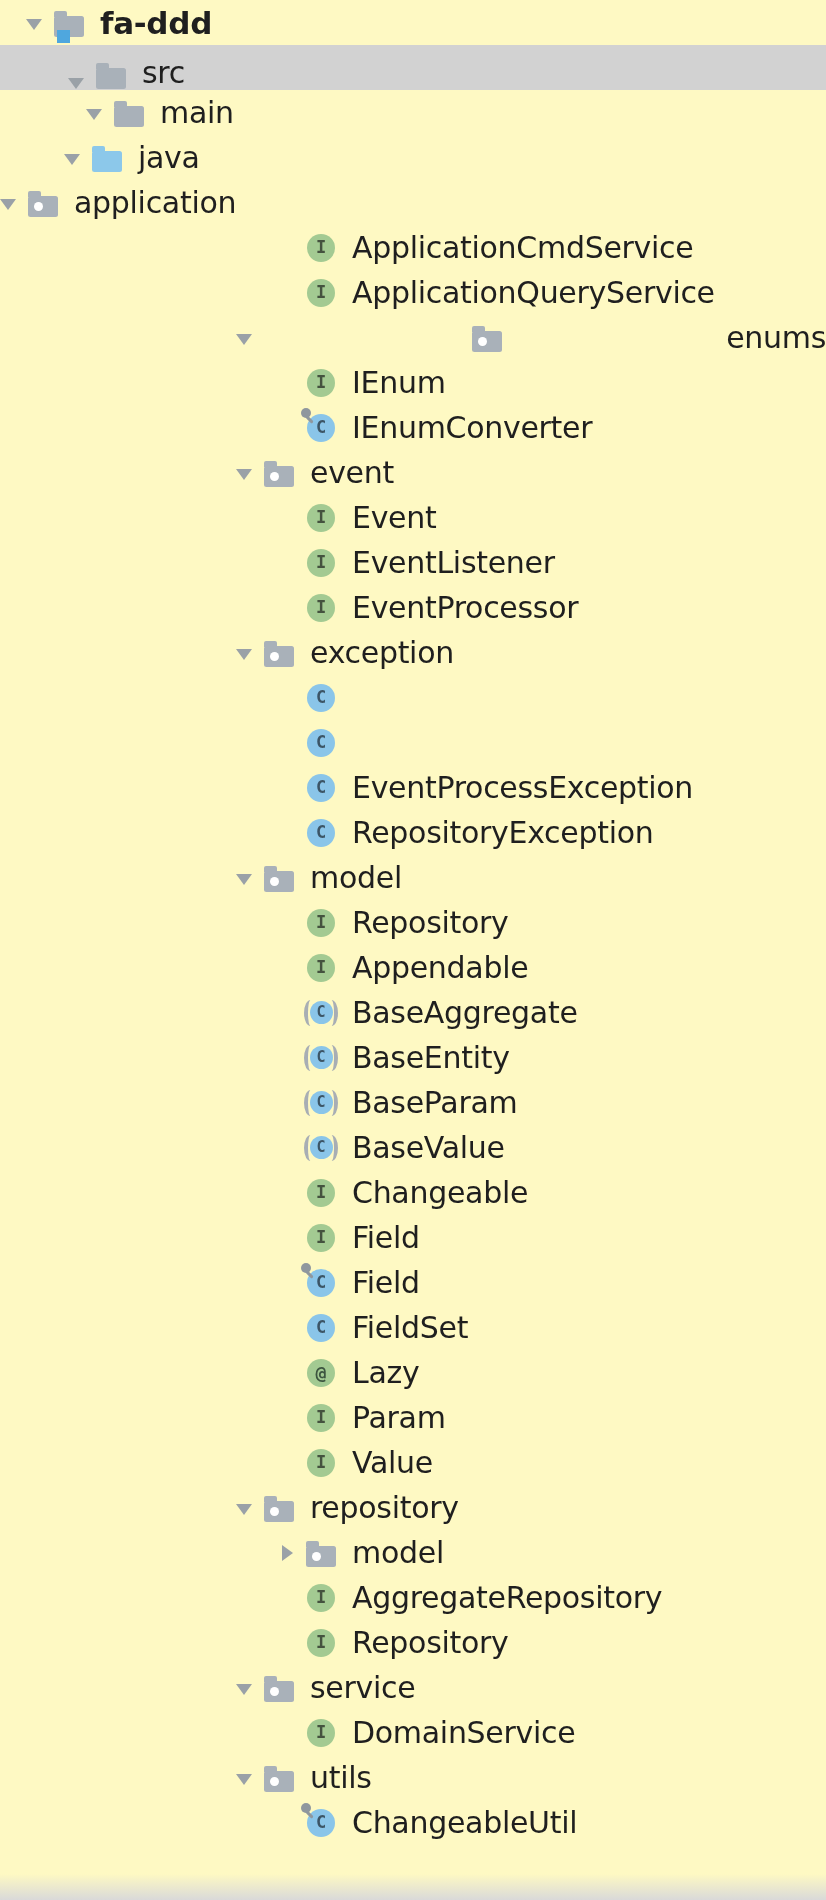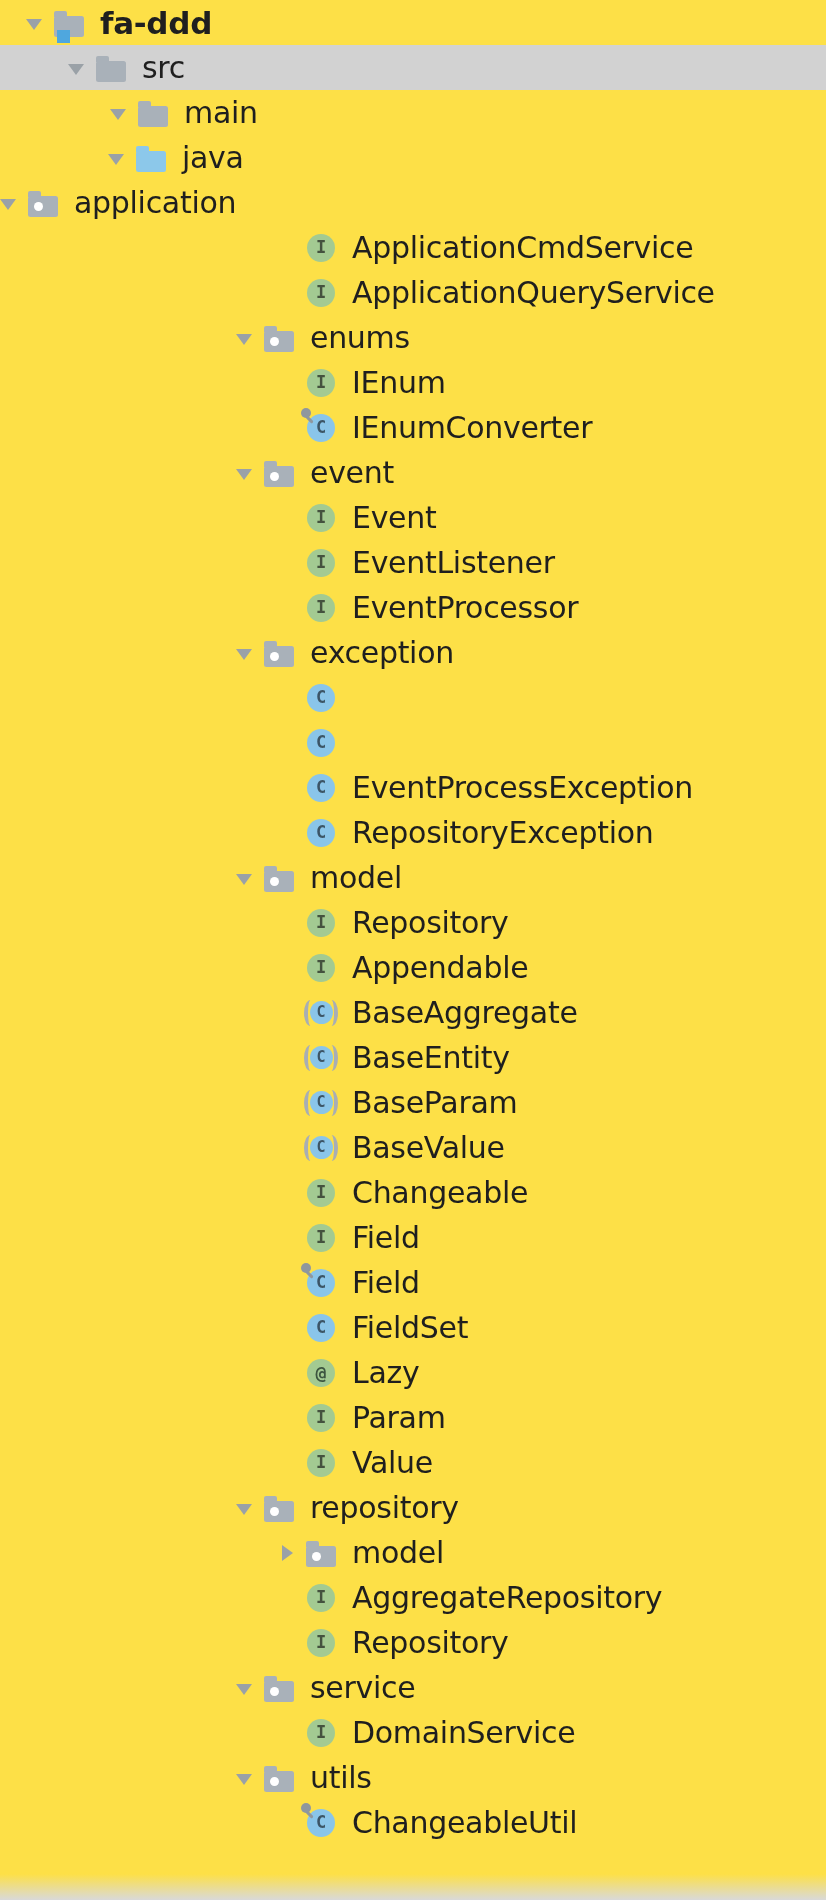--- a/index.html
+++ b/index.html
@@ -1,29 +1,29 @@
 <!DOCTYPE html>
 <html style="--text: #1f1f1f; --sel: #d2d2d2; --tri: #9aa1a7; --folder: #a9b1b9; --srcblue: #8cc8ea; --badge: #4fa7de; --green: #a3ca92; --blue: #8ac5e9; --paren: #a8aeb4; --pin: #8f979e; --fade: #d9d9d9;"><head>
 <meta charset="utf-8">
 <style>
   html,body{margin:0;padding:0;background:#ffffff;}
   .screen{
     position:relative;
     width:826px;height:1900px;
     overflow:hidden;
-    background:#fde047;
+    background:#fef9c3;
     font-family:"DejaVu Sans","Liberation Sans",sans-serif;
   }
   .tree{position:absolute;top:0;left:0;width:100%;}
   .row{
     display:flex;align-items:center;
     height:45px;width:826px;box-sizing:border-box;
     white-space:nowrap;
   }
-  .row.selected{background:var(--sel,#d2d2d2);}
+  .row.selected{background:var(--sel,#d2d2d2);align-items:flex-end;}
   .toggle{width:16px;height:16px;margin-right:12px;flex:none;position:relative;}
   .toggle.down::before{
     content:"";position:absolute;top:4px;left:0;
     border-left:8px solid transparent;border-right:8px solid transparent;
     border-top:11px solid var(--tri,#9aa1a7);
   }
   .toggle.right::before{
     content:"";position:absolute;top:0px;left:4px;
     border-top:8px solid transparent;border-bottom:8px solid transparent;
     border-left:11px solid var(--tri,#9aa1a7);
@@ -103,29 +103,29 @@
     <span class="label bold">fa-ddd</span>
   </div>
       <div class="row selected" style="height: 45px; padding-left: 68px;">
     <span class="toggle down"></span>
     <span class="icon folder">
           <span class="glyph"></span>
         </span>
 
     <span class="label">src</span>
   </div>
-      <div class="row" style="height: 45px; padding-left: 110px;">
+      <div class="row" style="height: 45px; padding-left: 86px;">
     <span class="toggle down"></span>
     <span class="icon folder">
           <span class="glyph"></span>
         </span>
 
     <span class="label">main</span>
   </div>
-      <div class="row" style="height: 45px; padding-left: 108px;">
+      <div class="row" style="height: 45px; padding-left: 64px;">
     <span class="toggle down"></span>
     <span class="icon srcroot">
           <span class="glyph"></span>
         </span>
 
     <span class="label">java</span>
   </div>
       <div class="row" style="height: 45px; ">
     <span class="toggle down"></span>
     <span class="icon pkg">
@@ -143,21 +143,21 @@
     <span class="label">ApplicationCmdService</span>
   </div>
       <div class="row" style="height: 45px; padding-left: 278px;">
     <span class="toggle"></span>
     <span class="icon iface">
           <span class="glyph">I</span>
         </span>
 
     <span class="label">ApplicationQueryService</span>
   </div>
-      <div class="row" style="height: 45px; padding-left: 236px;">
+      <div class="row" style="height: 45px; padding-left: 236px; justify-content: space-between;">
     <span class="toggle down"></span>
     <span class="icon pkg">
           <span class="glyph"></span>
         </span>
 
     <span class="label">enums</span>
   </div>
       <div class="row" style="height: 45px; padding-left: 278px;">
     <span class="toggle"></span>
     <span class="icon iface">

